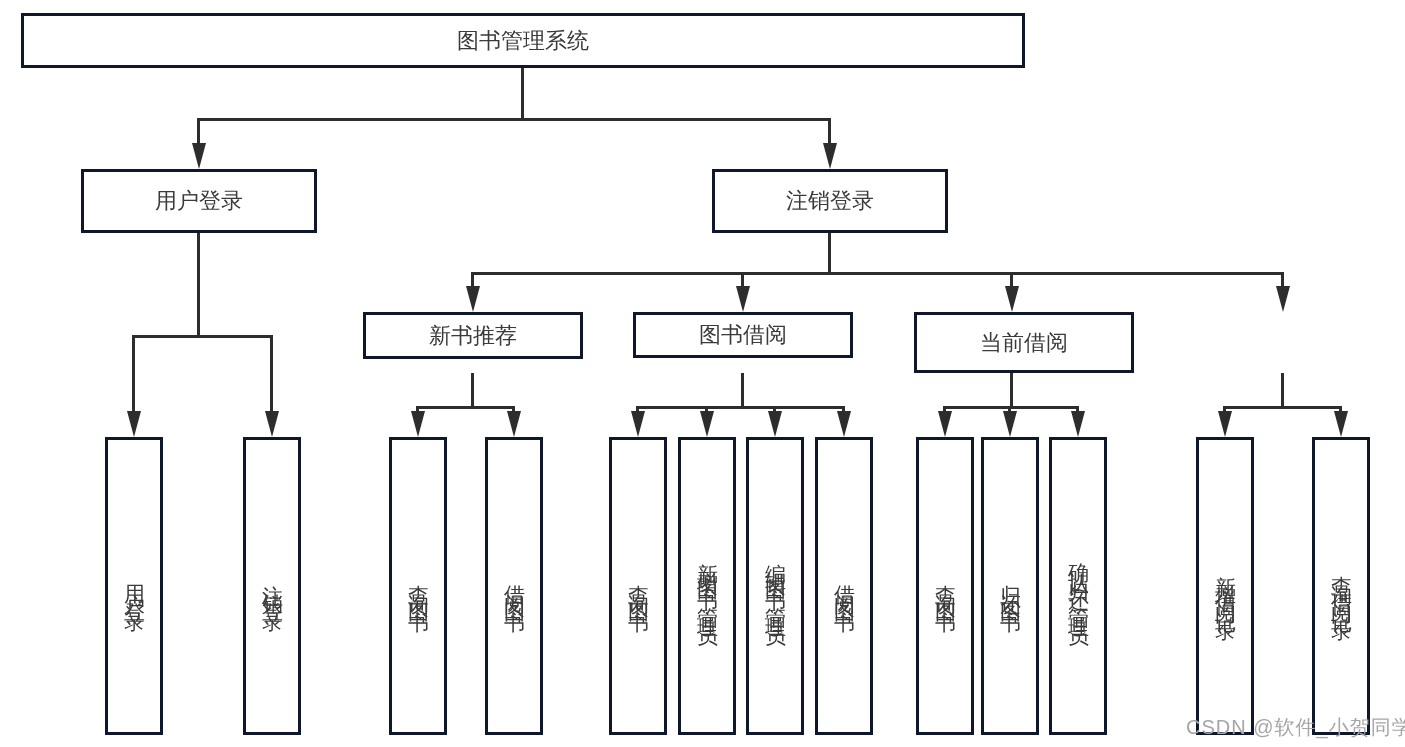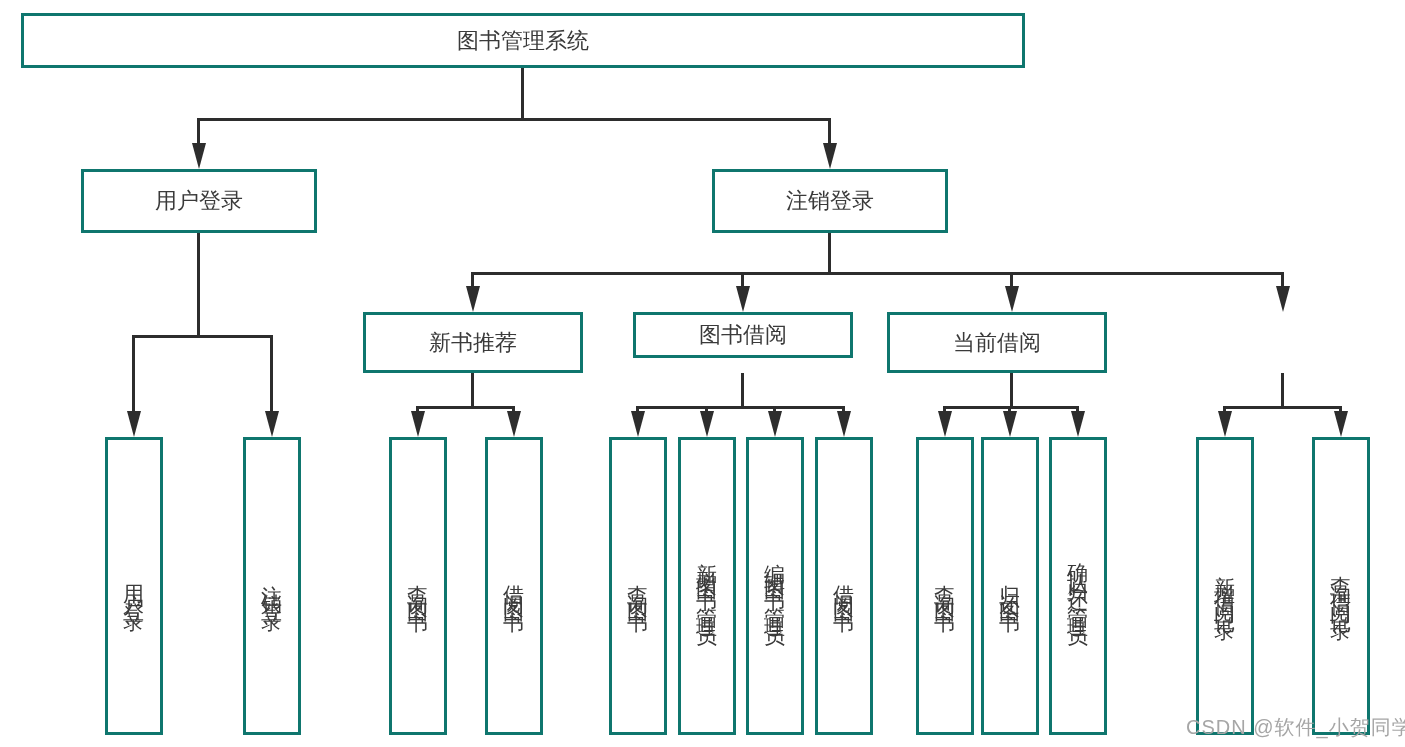--- a/index.html
+++ b/index.html
@@ -1,23 +1,23 @@
 <!DOCTYPE html>
 <html><head>
 <meta charset="utf-8">
 <style>
   html,body{margin:0;padding:0;background:#ffffff;}
   .canvas{
     position:relative;width:1405px;height:747px;background:#ffffff;overflow:hidden;
     font-family:"Liberation Sans","DejaVu Sans",sans-serif;
   }
   .bx{
-    position:absolute;box-sizing:border-box;border:3px solid #0f766e;background:#ffffff;
+    position:absolute;box-sizing:border-box;border:3px solid #0f172a;background:#ffffff;
     display:flex;align-items:center;justify-content:center;
-    font-size:22px;color:#3a3a3a;line-height:1;
+    font-size:22px;color:#3a3a3a;line-height:1;font-family:Liberation Serif, serif;
   }
   .vtext{
     writing-mode:vertical-rl;text-orientation:mixed;
     font-size:21px;letter-spacing:9px;color:#3a3a3a;
   }
   .hl{position:absolute;height:3px;background:#2d2d2d;}
   .vl{position:absolute;width:3px;background:#2d2d2d;}
   .ar{
     position:absolute;width:0;height:0;
     border-left:7px solid transparent;border-right:7px solid transparent;
@@ -32,25 +32,25 @@
 <body>
 
 <div class="canvas">
 
   <div class="bx" style="left:21px;top:13px;width:1004px;height:55px">图书管理系统</div>
 
   <div class="bx" style="left:81px;top:169px;width:236px;height:64px">用户登录</div>
 
   <div class="bx" style="left:712px;top:169px;width:236px;height:64px">注销登录</div>
 
-  <div class="bx" style="left:363px;top:312px;width:220px;height:61px">新书推荐</div>
+  <div class="bx" style="left:363px;top:312px;width:220px;height:47px">新书推荐</div>
 
   <div class="bx" style="left:633px;top:312px;width:220px;height:46px">图书借阅</div>
 
-  <div class="bx" style="left:887px;top:312px;width:220px;height:61px">当前借阅</div>
+  <div class="bx" style="left:914px;top:312px;width:220px;height:61px">当前借阅</div>
 
 
   <div class="bx" style="left:105px;top:437px;width:58px;height:298px">
     <span class="vtext">用户登录</span>
   </div>
 
   <div class="bx" style="left:243px;top:437px;width:58px;height:298px">
     <span class="vtext">注销登录</span>
   </div>
 

